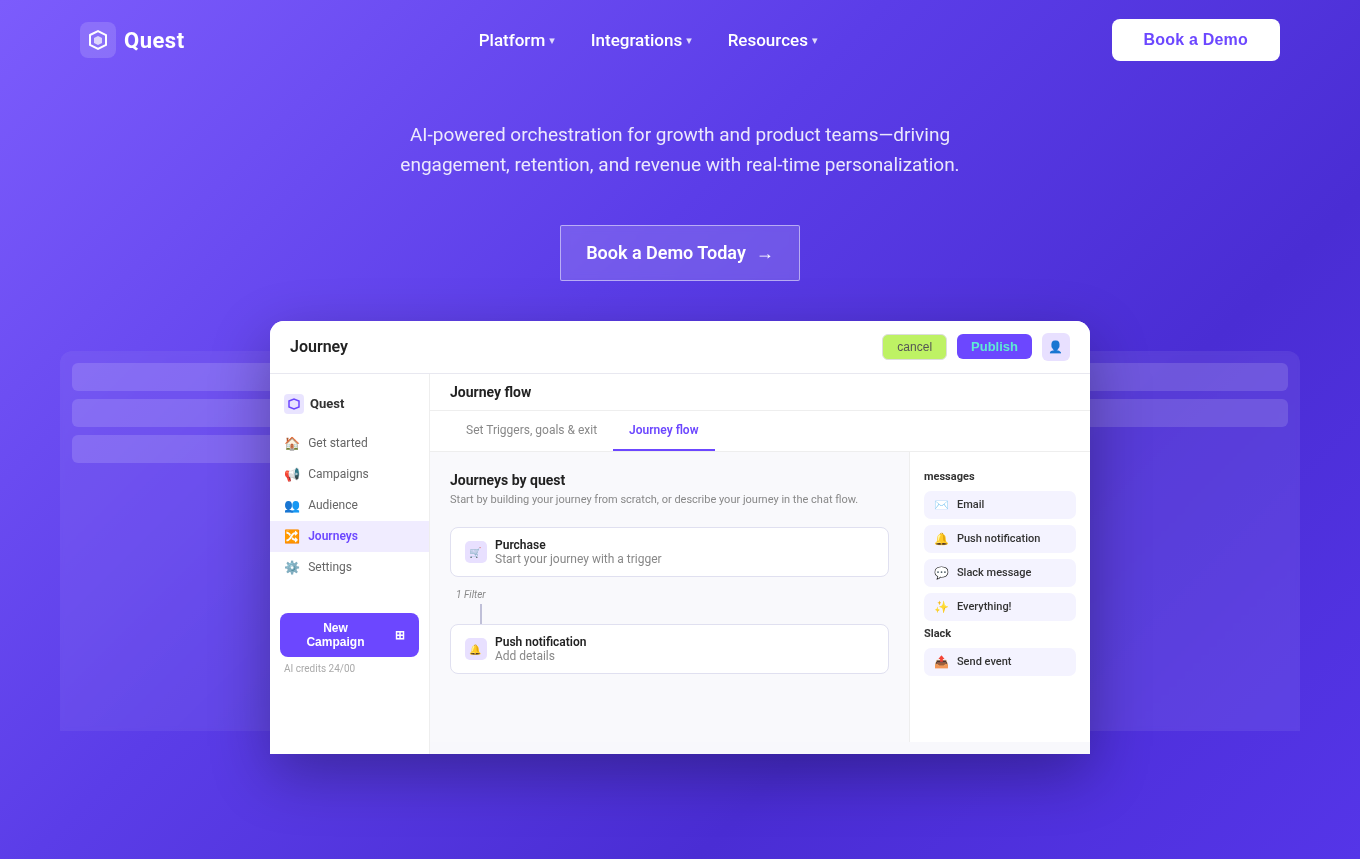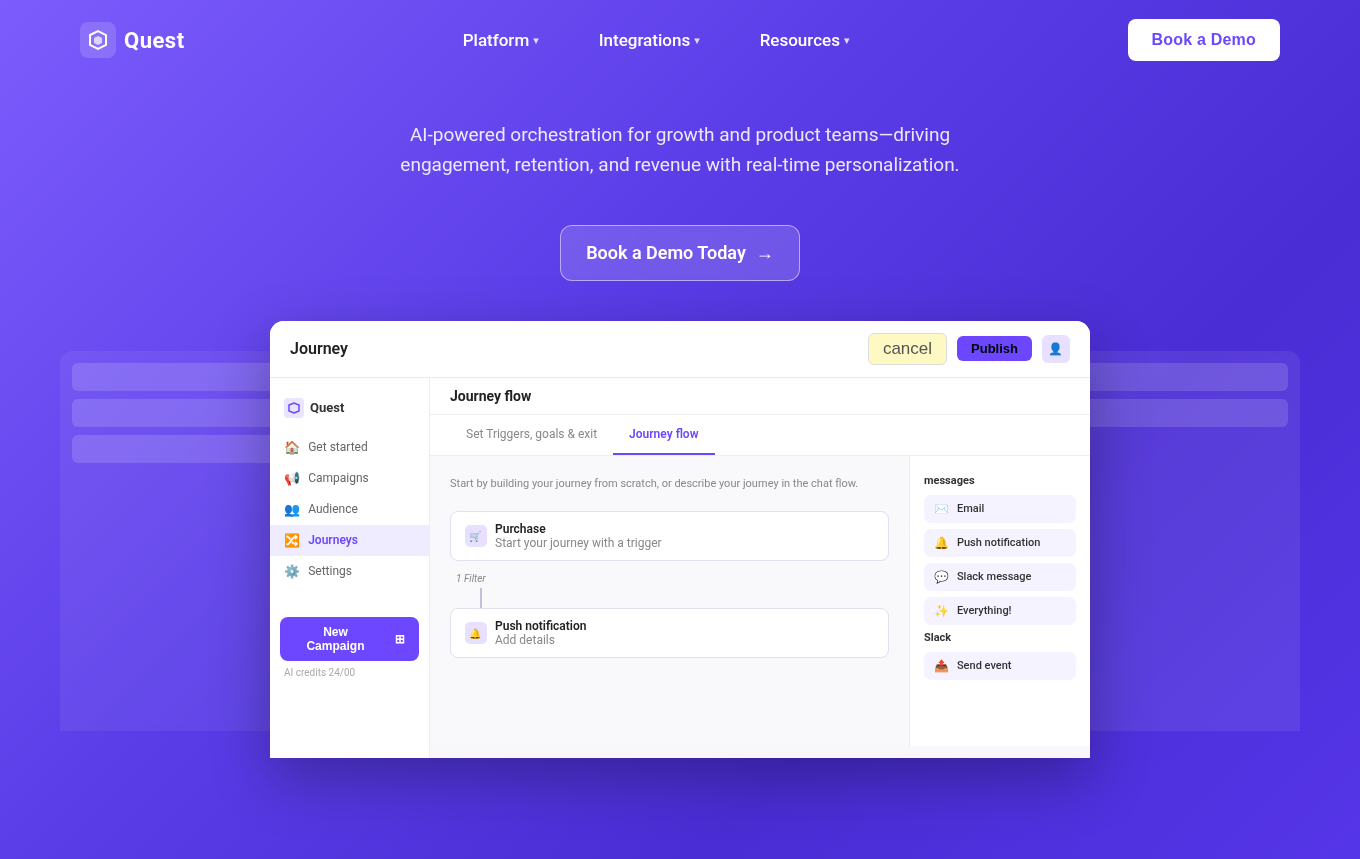--- a/index.html
+++ b/index.html
@@ -43,21 +43,21 @@
     .logo-text {
       color: white;
       font-size: 22px;
       font-weight: 700;
       letter-spacing: 0.5px;
     }
 
     .nav-links {
       display: flex;
       align-items: center;
-      gap: 24px;
+      gap: 0;
     }
 
     .nav-item {
       display: flex;
       align-items: center;
       gap: 4px;
       color: white;
       font-size: 17px;
       font-weight: 500;
       padding: 8px 18px;
@@ -69,21 +69,21 @@
     .chevron-icon {
       font-size: 11px;
       opacity: 0.8;
     }
 
     .book-demo-btn {
       background: white;
       color: #6c47ff;
       border: none;
       border-radius: 8px;
-      padding: 12px 24px;
+      padding: 12px 32px;
       font-size: 16px;
       font-weight: 700;
       cursor: pointer;
       letter-spacing: 0.2px;
     }
 
     
     .hero-content {
       text-align: center;
       padding: 40px 40px 0;
@@ -109,21 +109,21 @@
       font-weight: 400;
     }
 
     .hero-cta-btn {
       display: inline-flex;
       align-items: center;
       gap: 10px;
       background: rgba(255,255,255,0.15);
       border: 1.5px solid rgba(255,255,255,0.5);
       color: white;
-      border-radius: 12px;
+      border-radius: 2px;
       padding: 16px 25px;
       font-size: 18px;
       font-weight: 600;
       cursor: pointer;
       backdrop-filter: blur(4px);
       text-decoration: none;
     }
 
     .arrow-icon {
       font-size: 18px;
@@ -194,31 +194,31 @@
     }
 
     .app-topbar-right {
       display: flex;
       align-items: center;
       gap: 10px;
     }
 
     .app-cancel-btn {
       border: 1px solid #ddd;
-      background: #fef9c3;
+      background: #bef264;
       border-radius: 6px;
       padding: 5px 14px;
-      font-size: 17px;
+      font-size: 12px;
       color: #555;
       cursor: pointer;
     }
 
     .app-publish-btn {
       background: #6c47ff;
-      color: #000000;
+      color: #5eead4;
       border: none;
       border-radius: 6px;
       padding: 5px 14px;
       font-size: 13px;
       font-weight: 600;
       cursor: pointer;
     }
 
     .app-avatar {
       width: 28px;
@@ -583,20 +583,21 @@
           <div style="padding: 10px 20px; font-size: 14px; font-weight: 700; color: #222; background: white; border-bottom: 1px solid #eee;">Journey flow</div>
 
           <div class="journey-tabs">
             <div class="journey-tab">Set Triggers, goals &amp; exit</div>
             <div class="journey-tab active">Journey flow</div>
           </div>
 
           <div class="journey-content">
 
             <div class="journey-builder">
+              <div class="journey-builder-title">Journeys by quest</div>
               <div class="journey-builder-sub">Start by building your journey from scratch, or describe your journey in the chat flow.</div>
 
               <div class="journey-node">
                 <div class="journey-node-icon">🛒</div>
                 <div>
                   <div class="journey-node-title">Purchase</div>
                   <div class="journey-node-sub">Start your journey with a trigger</div>
                 </div>
               </div>
               <div class="journey-filter-badge">1 Filter</div>

